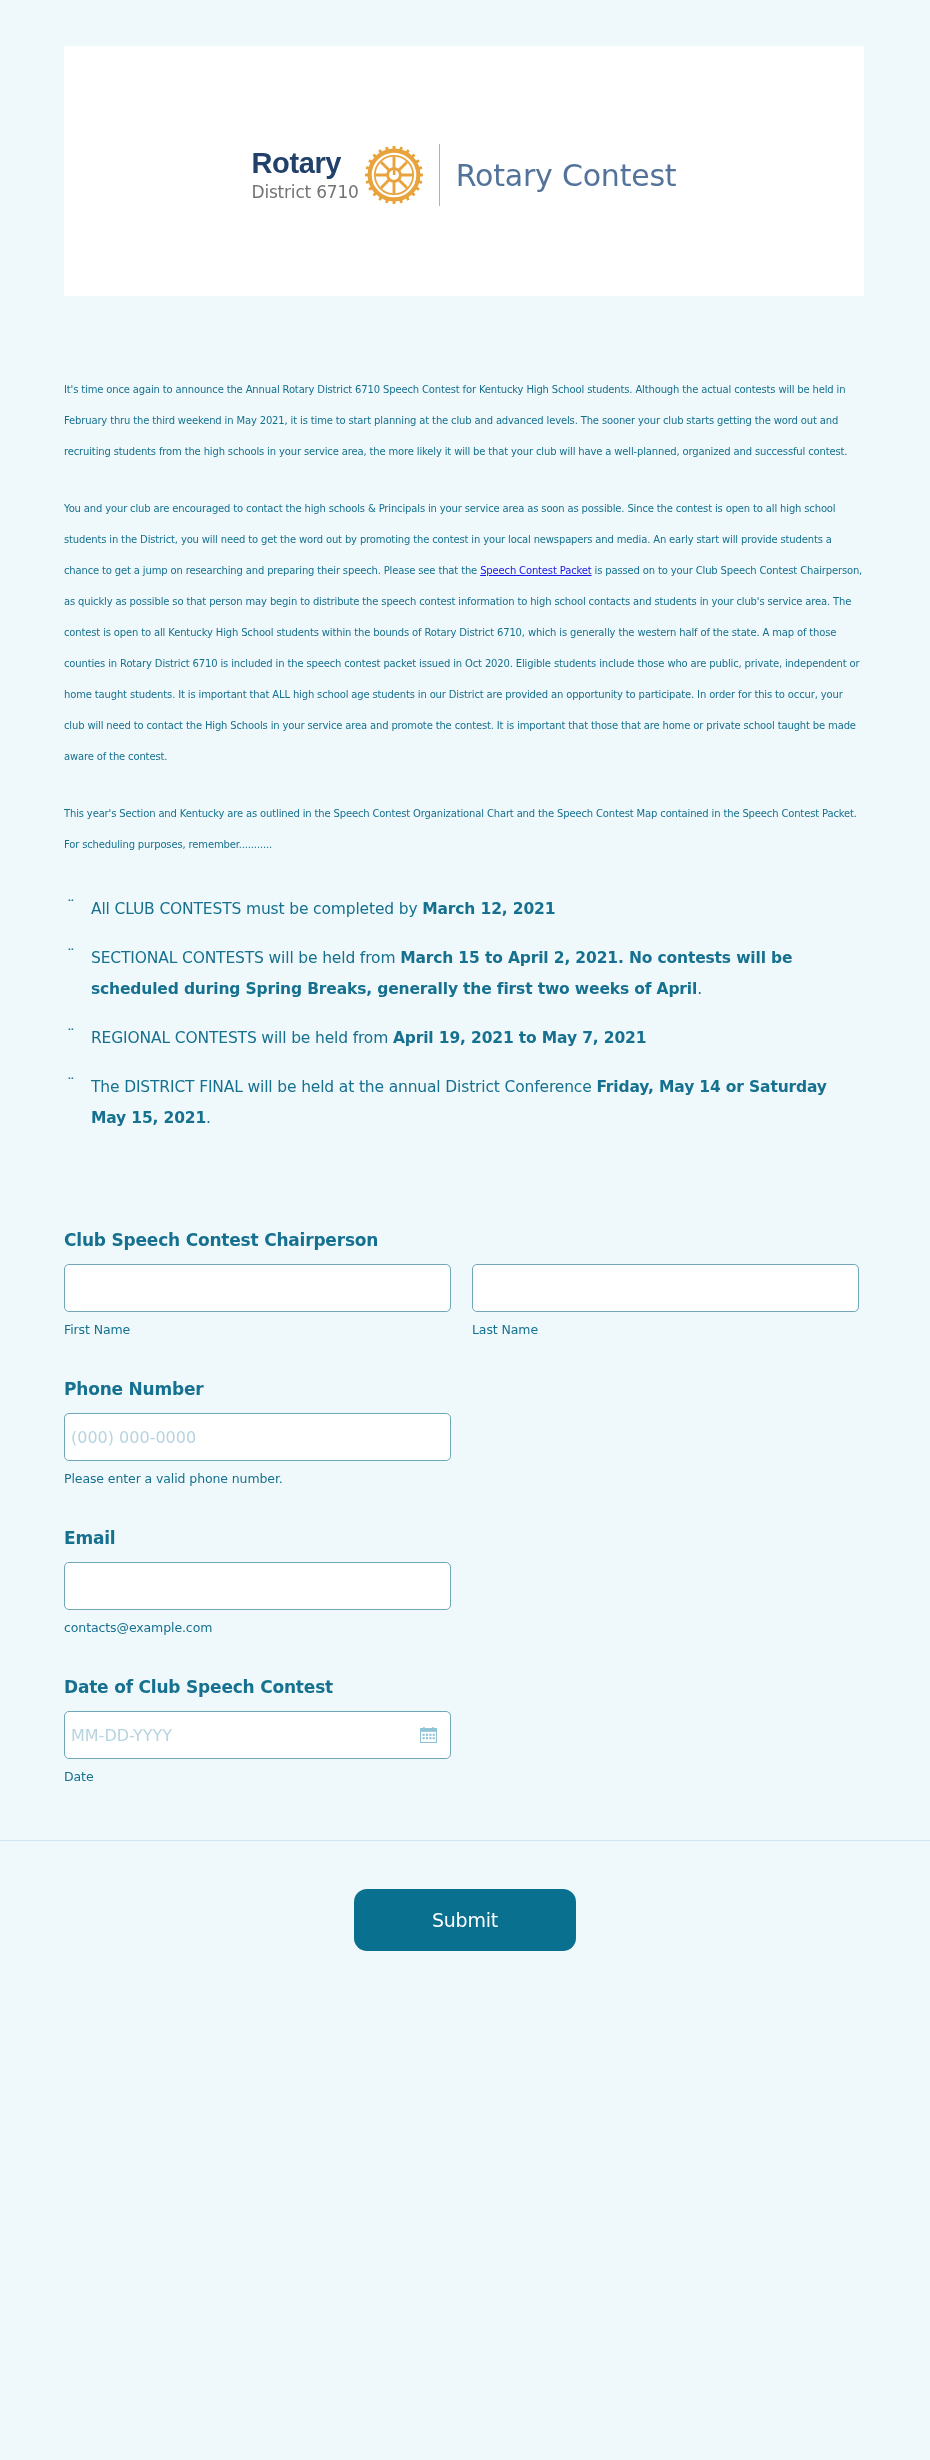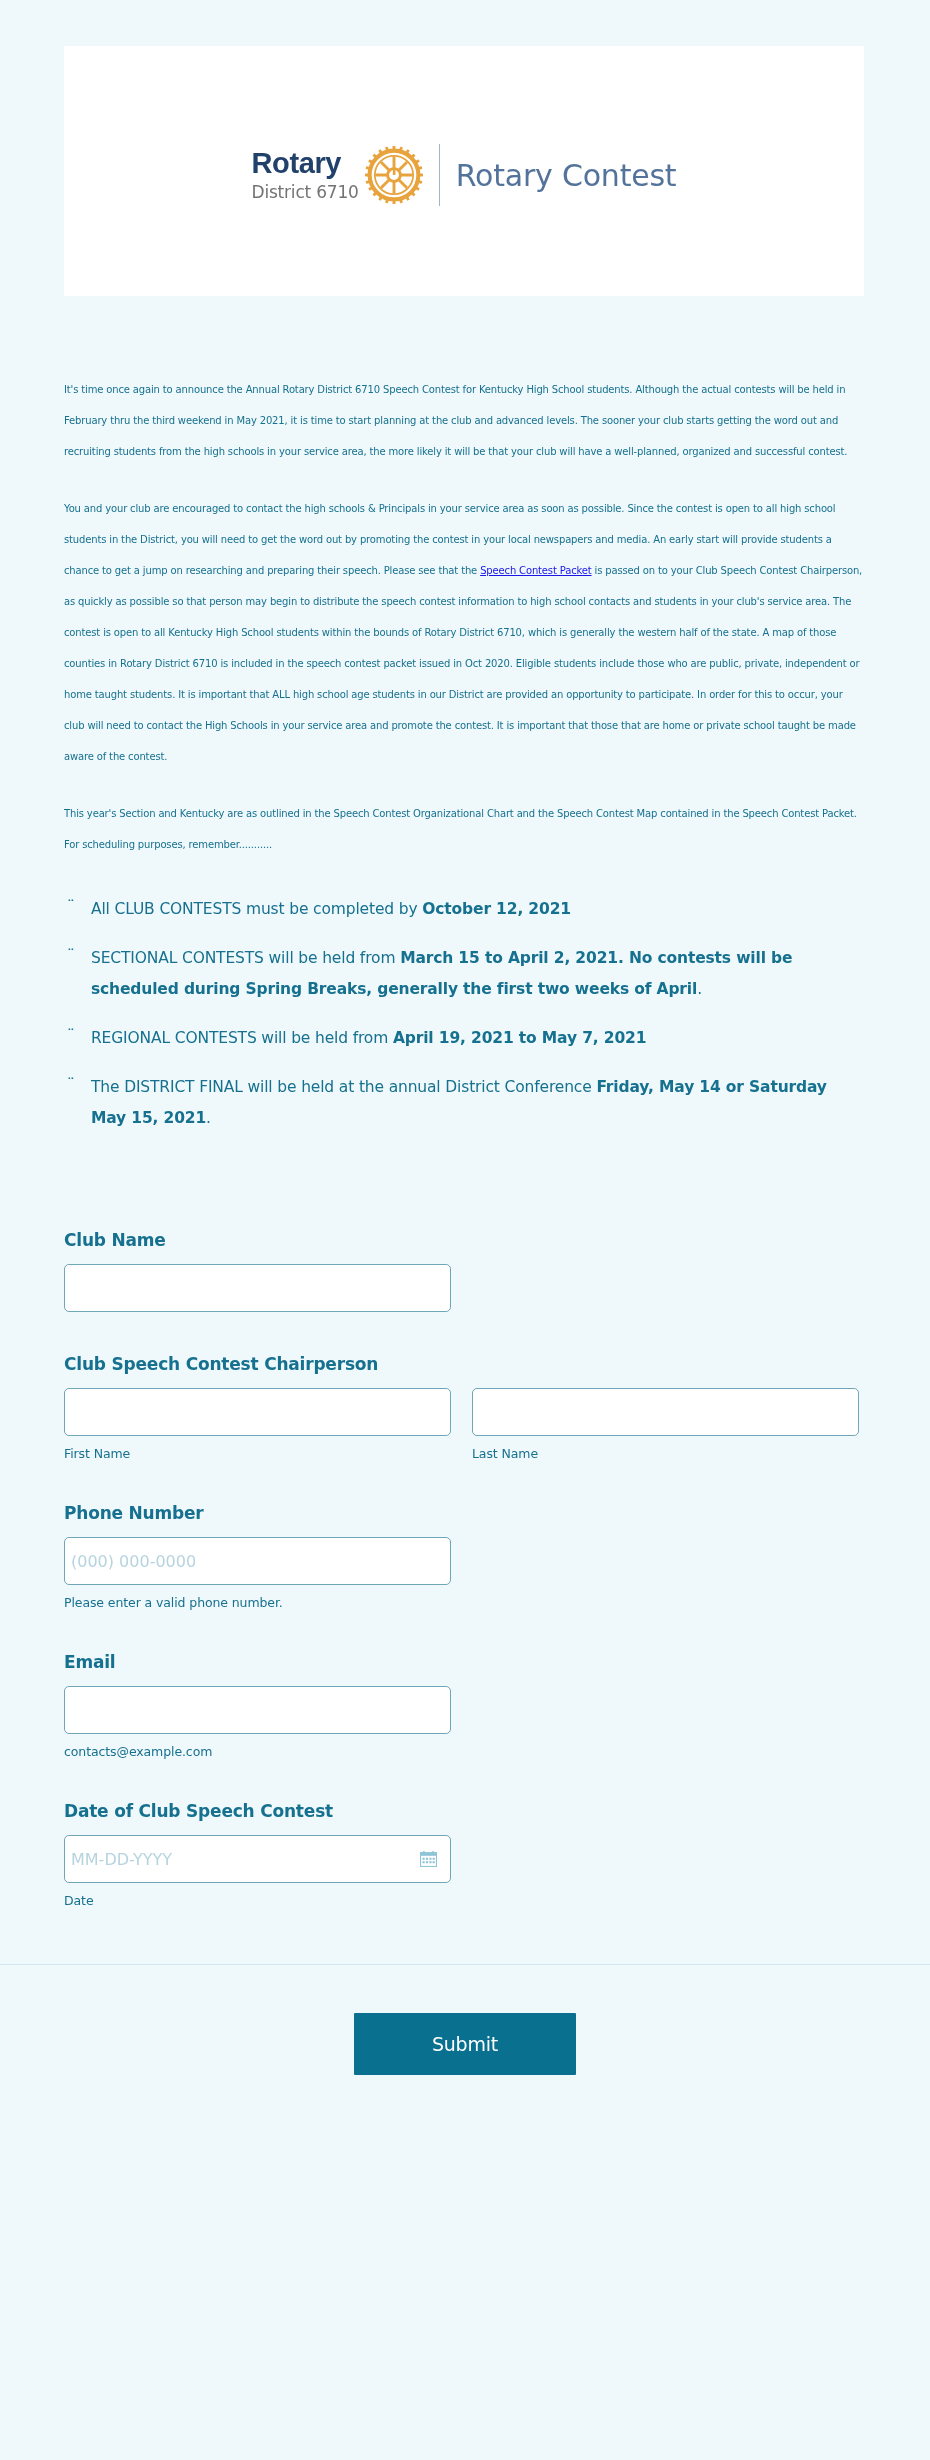--- a/index.html
+++ b/index.html
@@ -221,21 +221,21 @@
     padding-top: 48px;
     padding-bottom: 54px;
   }
 
   .submit-button {
     width: 222px;
     height: 62px;
     background: #0a7090;
     color: #ffffff;
     border: none;
-    border-radius: 1px;
+    border-radius: 13px;
     font-family: "DejaVu Sans", sans-serif;
     font-size: 19px;
     letter-spacing: -0.2px;
     cursor: pointer;
   }
 </style>
 </head>
 <body>
 
 <div class="page">
@@ -298,40 +298,36 @@
   <div class="content">
 
     <p class="body-text first">It's time once again to announce the Annual Rotary District 6710 Speech Contest for Kentucky High School students. Although the actual contests will be held in February thru the third weekend in May 2021, it is time to start planning at the club and advanced levels. The sooner your club starts getting the word out and recruiting students from the high schools in your service area, the more likely it will be that your club will have a well-planned, organized and successful contest.</p>
 
     <p class="body-text"><span>You and your club are encouraged to contact the high schools &amp; Principals in your service area as soon as possible. Since the contest is open to all high school students in the District, you will need to get the word out by promoting the contest in your local newspapers and media. An early start will provide students a chance to get a jump on researching and preparing their speech.  Please see that the </span><a class="packet-link" href="#">Speech Contest Packet</a><span> is passed on to your Club Speech Contest Chairperson, as quickly as possible so that person may begin to distribute the speech contest information to high school contacts and students in your club's service area. The contest is open to all Kentucky High School students within the bounds of Rotary District 6710, which is generally the western half of the state. A map of those  counties in Rotary District 6710 is included in the speech contest packet issued in Oct 2020. Eligible students include those who are public, private, independent or home taught students. It is important that ALL high school age students in our District are provided an opportunity to participate.  In order for this to occur, your club will need to contact the High Schools in your service area and promote the contest. It is important that those that are home or private school taught be made aware of the contest.</span></p>
 
     <p class="body-text">This year's Section and Kentucky are as outlined in the Speech Contest Organizational Chart and the Speech Contest Map contained in the Speech Contest Packet. For scheduling purposes, remember...........</p>
 
     <ul class="bullet-list">
       <li>
-        <span class="bullet-mark">¨</span><span>All CLUB CONTESTS must be completed by </span><b>October 12, 2021</b><span></span>
+        <span class="bullet-mark">¨</span><span>All CLUB CONTESTS must be completed by </span><b>March 12, 2021</b><span></span>
       </li>
       <li>
         <span class="bullet-mark">¨</span><span>SECTIONAL CONTESTS will be held from </span><b>March 15 to April 2, 2021. No contests will be scheduled during Spring Breaks, generally the first two weeks of April</b><span>.</span>
       </li>
       <li>
         <span class="bullet-mark">¨</span><span>REGIONAL CONTESTS will be held from </span><b>April 19, 2021 to May 7, 2021</b><span></span>
       </li>
       <li>
         <span class="bullet-mark">¨</span><span>The DISTRICT FINAL will be held at the annual District Conference </span><b>Friday, May 14 or Saturday May 15, 2021</b><span>.</span>
       </li>
     </ul>
   </div>
 
   <div class="form-area">
 
-    <div class="field-block">
-      <div class="field-label">Club Name</div>
-      <input class="text-input" type="text" placeholder="" style="">
-    </div>
 
     <div class="field-block">
       <div class="field-label">Club Speech Contest Chairperson</div>
       <div class="input-row">
         <div class="input-col">
           <input class="text-input" type="text" placeholder="" style="">
           <div class="sublabel">First Name</div>
         </div>
         <div class="input-col">
           <input class="text-input" type="text" placeholder="" style="">

